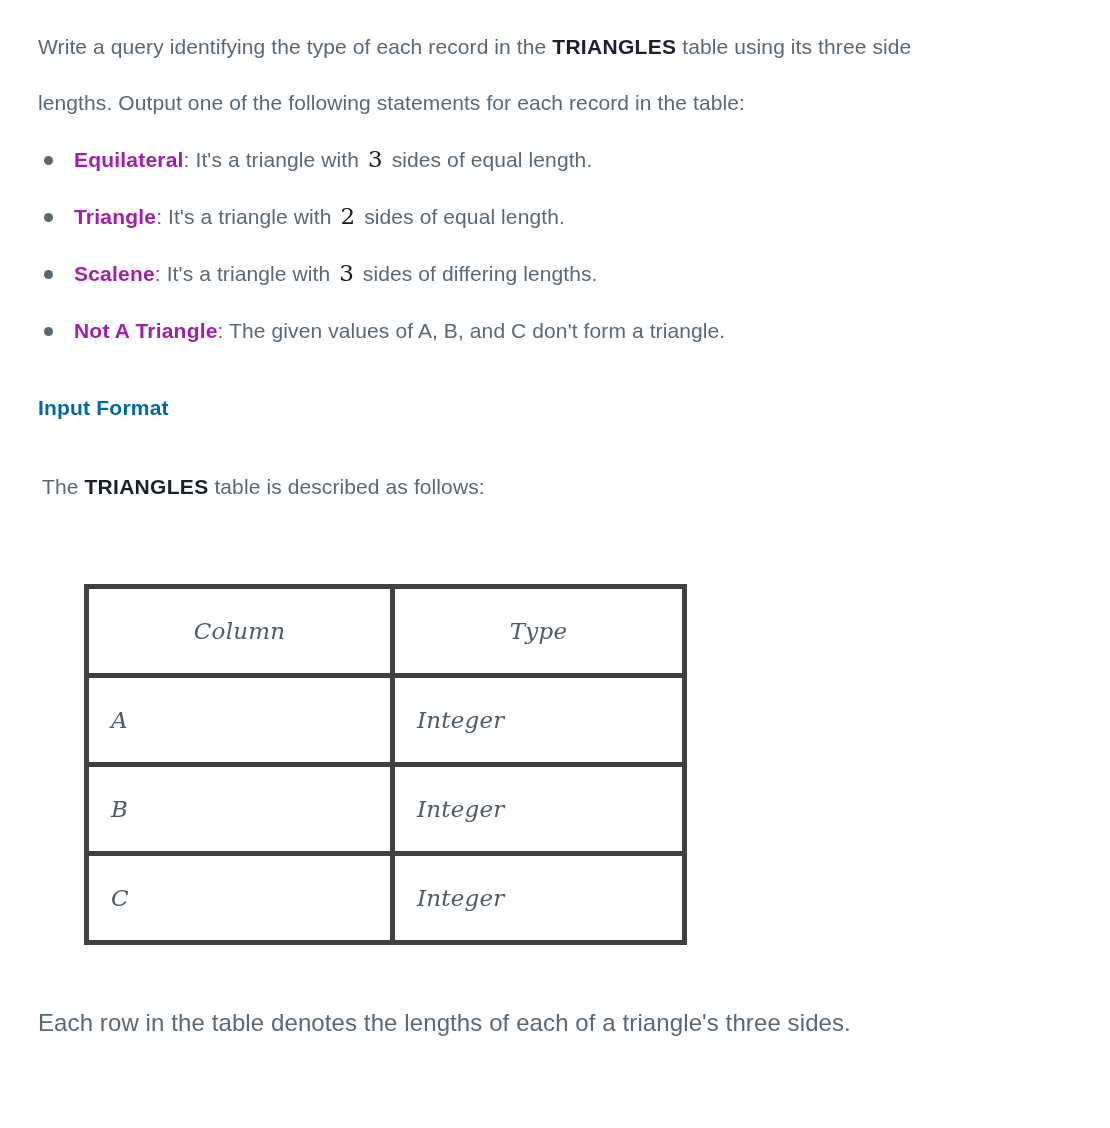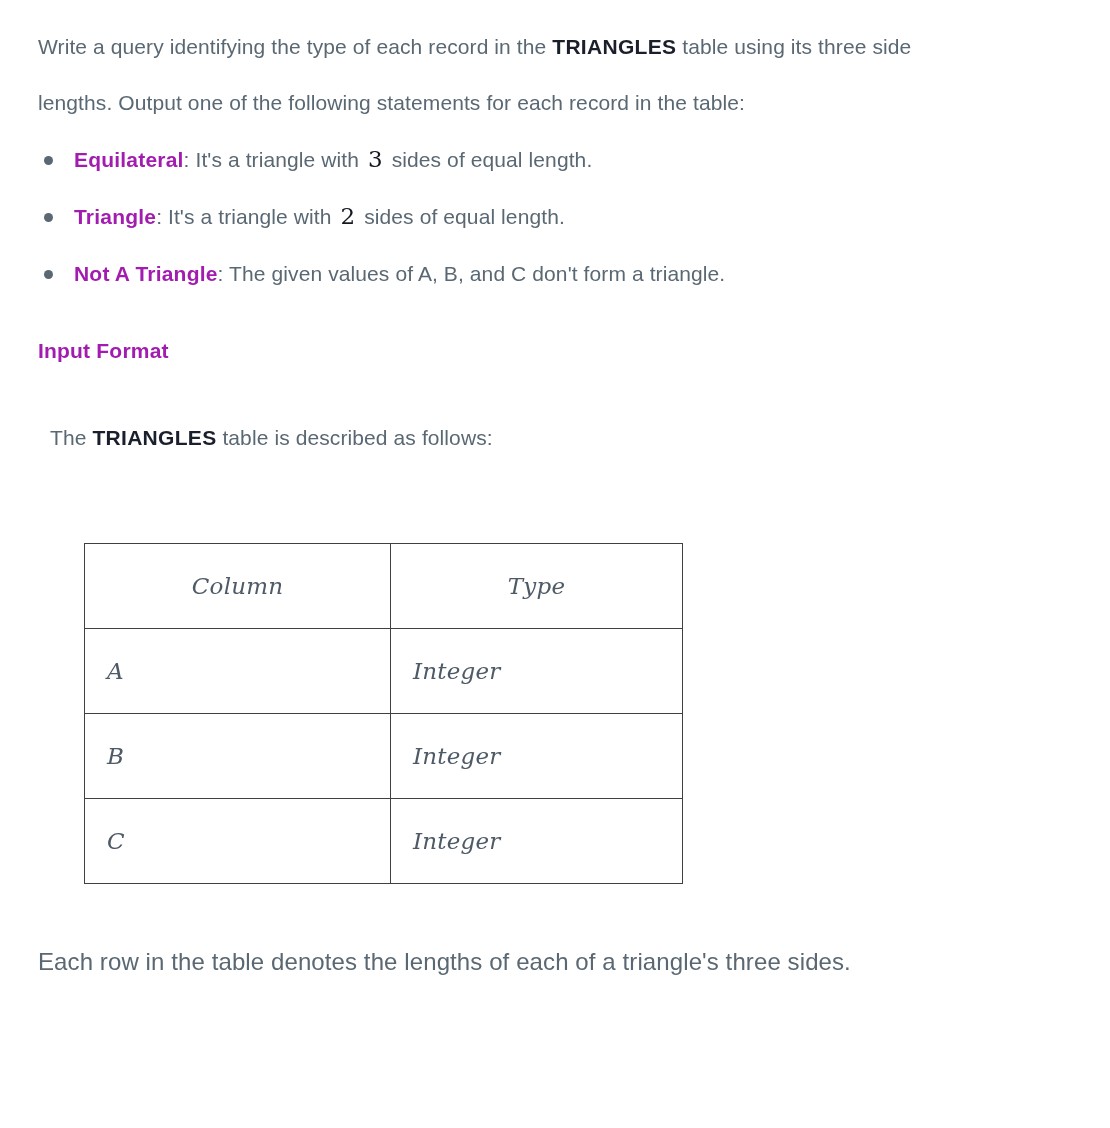--- a/index.html
+++ b/index.html
@@ -73,49 +73,49 @@
     font-family: "DejaVu Serif", "Liberation Serif", serif;
     color: #15191f;
     font-size: 23px;
     padding: 0 3px;
   }
 
   
   .section-heading {
     font-size: 21px;
     font-weight: bold;
-    color: #a21caf;
+    color: #0369a1;
     letter-spacing: 0.2px;
     margin: 0;
     padding-top: 34px;
     line-height: 30px;
   }
 
   .described {
     font-size: 21px;
     line-height: 30px;
     color: #5a6873;
-    margin: 12px;
+    margin: 4px;
     padding-top: 45px;
     letter-spacing: 0.1px;
   }
 
   
   .table-wrap {
     padding-top: 78px;
     padding-left: 46px;
   }
   table.schema {
     border-collapse: collapse;
     table-layout: fixed;
     width: 599px;
     border: 1px solid #d3d7de;
   }
   table.schema td {
-    border: 1px solid #404040;
+    border: 5px solid #404040;
     height: 82px;
     font-family: "DejaVu Serif", "Liberation Serif", serif;
     font-style: italic;
     font-size: 23px;
     color: #4e5a66;
     vertical-align: middle;
     letter-spacing: 0.2px;
   }
   table.schema col.c1 { width: 306px; }
   table.schema col.c2 { width: 292px; }
@@ -146,20 +146,23 @@
   <p class="intro"><span>Write a query identifying the type of each record in the </span><span class="strong">TRIANGLES</span><span> table using its three side lengths. Output one of the following statements for each record in the table:</span></p>
 
   <ul class="bullets">
     <li class="bullet-item">
       <span class="bullet-dot"></span><span class="bullet-label">Equilateral</span><span>: </span><span>It's a triangle with </span><span class="mathnum">3</span><span> sides of equal length.</span>
     </li>
     <li class="bullet-item">
       <span class="bullet-dot"></span><span class="bullet-label">Triangle</span><span>: </span><span>It's a triangle with </span><span class="mathnum">2</span><span> sides of equal length.</span>
     </li>
     <li class="bullet-item">
+      <span class="bullet-dot"></span><span class="bullet-label">Scalene</span><span>: </span><span>It's a triangle with </span><span class="mathnum">3</span><span> sides of differing lengths.</span>
+    </li>
+    <li class="bullet-item">
       <span class="bullet-dot"></span><span class="bullet-label">Not A Triangle</span><span>: </span><span>The given values of A, B, and C don't form a triangle.</span><span class="mathnum"></span><span></span>
     </li>
   </ul>
 
   <h3 class="section-heading">Input Format</h3>
 
   <p class="described"><span>The </span><span class="strong">TRIANGLES</span><span> table is described as follows:</span></p>
 
   <div class="table-wrap">
     <table class="schema">

